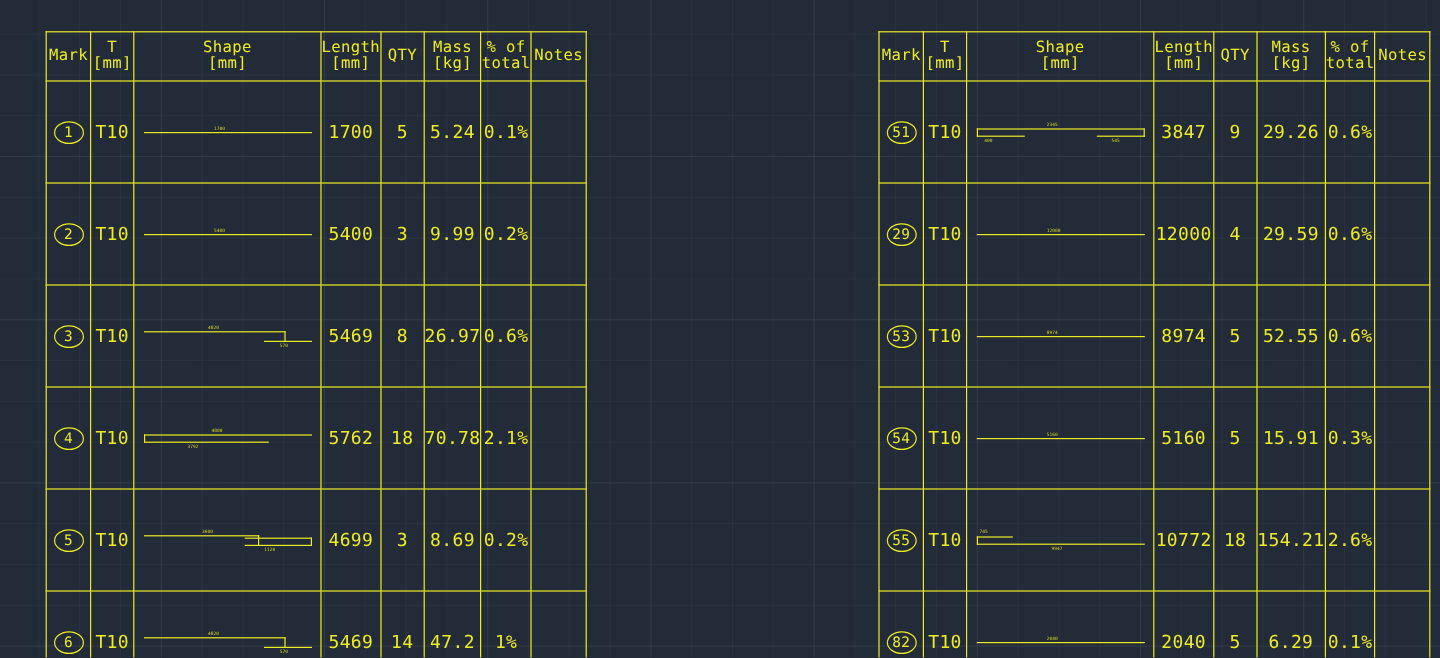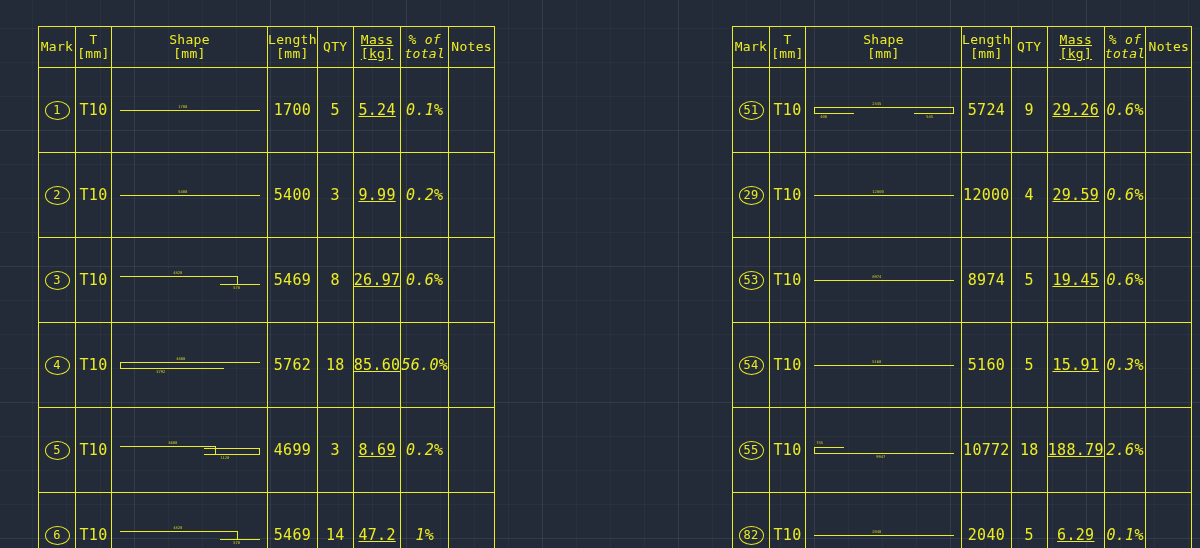--- a/index.html
+++ b/index.html
@@ -32,22 +32,22 @@
     font-size:13px;line-height:14px;height:40px;
   }
   .tbl th .u{display:block;}
   .tbl td{height:84px;font-size:15px;}
 
   .c-mark{width:36px;}
   .c-t{width:35px;}
   .c-shape{width:155px;}
   .c-len{width:48px;}
   .c-qty{width:35px;}
-  .c-mass{width:42px;text-decoration:underline;}
-  .c-pct{width:36px;font-style:italic;}
+  .c-mass{width:42px;}
+  .c-pct{width:36px;}
   .c-notes{width:45px;}
 
   .markcirc{
     display:inline-block;
     min-width:17px;height:17px;line-height:17px;
     padding:0 3px;
     border:1px solid #ecec22;
     border-radius:50%;
     font-size:12px;
     color:#ecec22;
@@ -177,22 +177,22 @@
             <div class="shapebox">
               <div class="bar" style="left: 4px; top: 14px; width: 140px;"></div>
               <div class="bar" style="left: 4px; top: 20px; width: 104px;"></div>
               <div class="vbar" style="left: 4px; top: 14px; height: 7px;"></div>
               <div class="dim" style="left: 60px; top: 8px;">4800</div>
               <div class="dim" style="left: 40px; top: 21px;">3792</div>
             </div>
           </td>
           <td class="c-len">5762</td>
           <td class="c-qty">18</td>
-          <td class="c-mass">85.60</td>
-          <td class="c-pct">56.0%</td>
+          <td class="c-mass">70.78</td>
+          <td class="c-pct">2.1%</td>
           <td class="c-notes"></td>
         </tr>
         <tr>
           <td class="c-mark"><span class="markcirc">5</span></td>
           <td class="c-t">T10</td>
           <td class="c-shape">
             <div class="shapebox">
               <div class="bar" style="left: 4px; top: 13px; width: 96px;"></div>
               <div class="vbar" style="left: 99px; top: 13px; height: 9px;"></div>
               <div class="bar" style="left: 88px; top: 21px; width: 56px;"></div>
@@ -275,21 +275,21 @@
               <div class="bar" style="left: 4px; top: 20px; width: 40px;"></div>
               <div class="vbar" style="left: 4px; top: 14px; height: 7px;"></div>
               <div class="bar" style="left: 4px; top: 14px; width: 140px;"></div>
               <div class="vbar" style="left: 143px; top: 14px; height: 7px;"></div>
               <div class="bar" style="left: 104px; top: 20px; width: 40px;"></div>
               <div class="dim" style="left: 10px; top: 21px;">400</div>
               <div class="dim" style="left: 62px; top: 8px;">2345</div>
               <div class="dim" style="left: 116px; top: 21px;">545</div>
             </div>
           </td>
-          <td class="c-len">5724</td>
+          <td class="c-len">3847</td>
           <td class="c-qty">9</td>
           <td class="c-mass">29.26</td>
           <td class="c-pct">0.6%</td>
           <td class="c-notes"></td>
         </tr>
         <tr>
           <td class="c-mark"><span class="markcirc">29</span></td>
           <td class="c-t">T10</td>
           <td class="c-shape">
             <div class="shapebox">
@@ -307,21 +307,21 @@
           <td class="c-mark"><span class="markcirc">53</span></td>
           <td class="c-t">T10</td>
           <td class="c-shape">
             <div class="shapebox">
               <div class="bar" style="left: 4px; top: 17px; width: 140px;"></div>
               <div class="dim" style="left: 62px; top: 11px;">8974</div>
             </div>
           </td>
           <td class="c-len">8974</td>
           <td class="c-qty">5</td>
-          <td class="c-mass">19.45</td>
+          <td class="c-mass">52.55</td>
           <td class="c-pct">0.6%</td>
           <td class="c-notes"></td>
         </tr>
         <tr>
           <td class="c-mark"><span class="markcirc">54</span></td>
           <td class="c-t">T10</td>
           <td class="c-shape">
             <div class="shapebox">
               <div class="bar" style="left: 4px; top: 17px; width: 140px;"></div>
               <div class="dim" style="left: 62px; top: 11px;">5160</div>
@@ -340,21 +340,21 @@
             <div class="shapebox">
               <div class="bar" style="left: 4px; top: 14px; width: 30px;"></div>
               <div class="vbar" style="left: 4px; top: 14px; height: 7px;"></div>
               <div class="bar" style="left: 4px; top: 20px; width: 140px;"></div>
               <div class="dim" style="left: 6px; top: 7px;">745</div>
               <div class="dim" style="left: 66px; top: 21px;">9947</div>
             </div>
           </td>
           <td class="c-len">10772</td>
           <td class="c-qty">18</td>
-          <td class="c-mass">188.79</td>
+          <td class="c-mass">154.21</td>
           <td class="c-pct">2.6%</td>
           <td class="c-notes"></td>
         </tr>
         <tr>
           <td class="c-mark"><span class="markcirc">82</span></td>
           <td class="c-t">T10</td>
           <td class="c-shape">
             <div class="shapebox">
               <div class="bar" style="left: 4px; top: 17px; width: 140px;"></div>
               <div class="dim" style="left: 62px; top: 11px;">2040</div>

